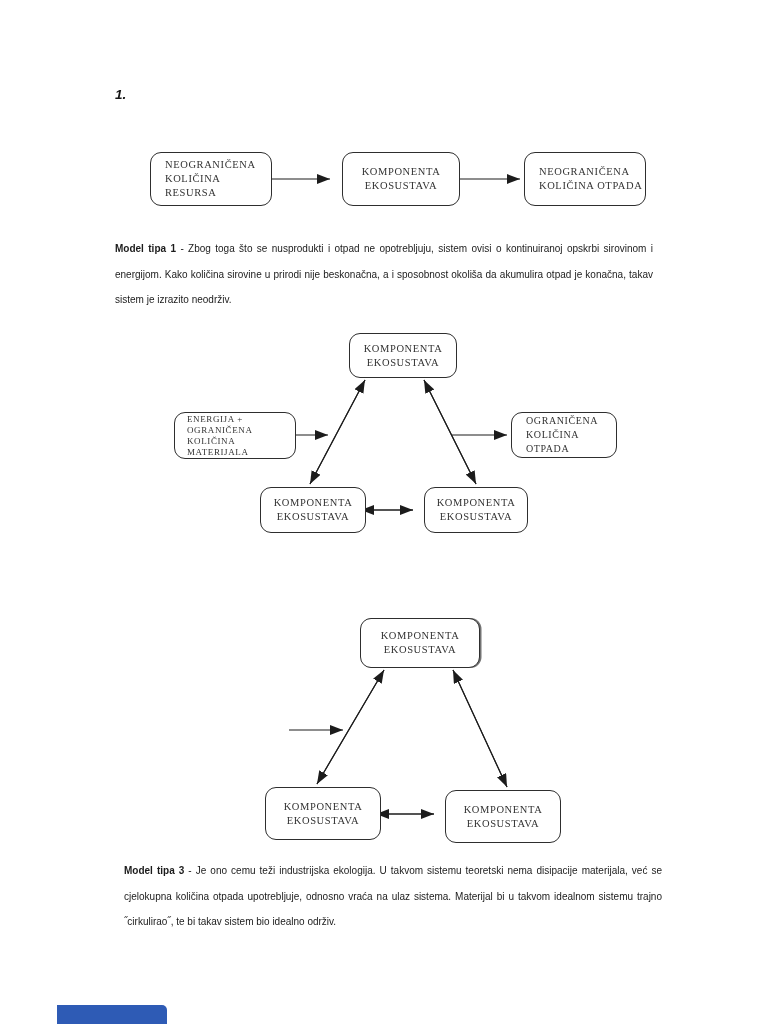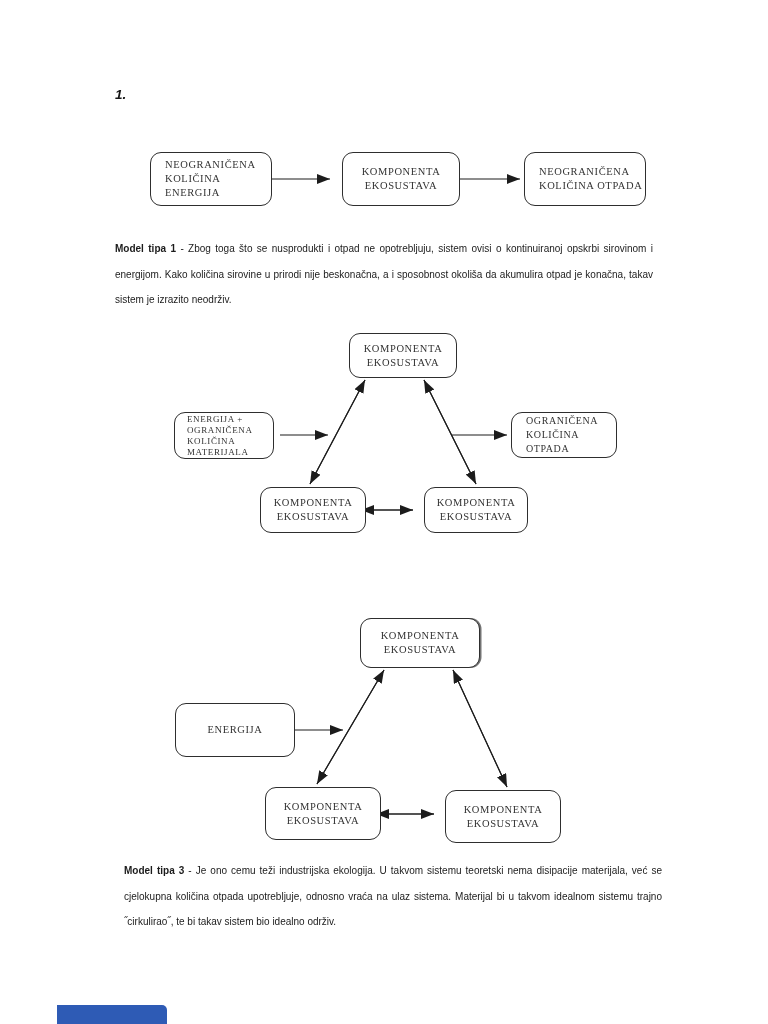--- a/index.html
+++ b/index.html
@@ -60,21 +60,21 @@
       <defs>
         <marker id="ah1" markerUnits="userSpaceOnUse" markerWidth="15" markerHeight="11" refX="13" refY="5" orient="auto">
           <path d="M0,0 L13,5 L0,10 Z" fill="#1c1c1c"></path>
         </marker>
       </defs>
       <line x1="268" y1="31" x2="326" y2="31" marker-end="url(#ah1)"></line>
       <line x1="448" y1="31" x2="516" y2="31" marker-end="url(#ah1)"></line>
     </svg>
     <div class="dbox left" style="left:146px;top:4px;width:122px;height:54px;">
       <div>NEOGRANIČENA</div>
-      <div>KOLIČINA ENERGIJA</div>
+      <div>KOLIČINA RESURSA</div>
     </div>
     <div class="dbox center" style="left:330px;top:4px;width:118px;height:54px;">
       <div>KOMPONENTA</div>
       <div>EKOSUSTAVA</div>
     </div>
     <div class="dbox left" style="left:520px;top:4px;width:122px;height:54px;">
       <div>NEOGRANIČENA</div>
       <div>KOLIČINA OTPADA</div>
     </div>
   </div>
@@ -94,21 +94,21 @@
       <line x1="361" y1="50" x2="306" y2="154" marker-end="url(#ah2)"></line>
       <line x1="420" y1="50" x2="472" y2="154" marker-end="url(#ah2)"></line>
       <line x1="472" y1="154" x2="420" y2="50" marker-end="url(#ah2)"></line>
       <line x1="357" y1="180" x2="409" y2="180" marker-end="url(#ah2)"></line>
       <line x1="409" y1="180" x2="357" y2="180" marker-end="url(#ah2)"></line>
     </svg>
     <div class="dbox center" style="left:337px;top:3px;width:108px;height:45px;">
       <div>KOMPONENTA</div>
       <div>EKOSUSTAVA</div>
     </div>
-    <div class="dbox left small" style="left:170px;top:82px;width:100px;height:47px;">
+    <div class="dbox left small" style="left:170px;top:82px;width:122px;height:47px;">
       <div>ENERGIJA +</div>
       <div>OGRANIČENA</div>
       <div>KOLIČINA</div>
       <div>MATERIJALA</div>
     </div>
     <div class="dbox left" style="left:507px;top:82px;width:106px;height:46px;font-size:10px;">
       <div>OGRANIČENA</div>
       <div>KOLIČINA OTPADA</div>
     </div>
     <div class="dbox center" style="left:248px;top:157px;width:106px;height:46px;">
@@ -134,23 +134,20 @@
       <line x1="380" y1="58" x2="313" y2="172" marker-end="url(#ah3)"></line>
       <line x1="449" y1="58" x2="503" y2="175" marker-end="url(#ah3)"></line>
       <line x1="503" y1="175" x2="449" y2="58" marker-end="url(#ah3)"></line>
       <line x1="372" y1="202" x2="430" y2="202" marker-end="url(#ah3)"></line>
       <line x1="430" y1="202" x2="372" y2="202" marker-end="url(#ah3)"></line>
     </svg>
     <div class="dbox center heavy" style="left:348px;top:6px;width:120px;height:50px;">
       <div>KOMPONENTA</div>
       <div>EKOSUSTAVA</div>
     </div>
-    <div class="dbox center" style="left:163px;top:91px;width:120px;height:54px;">
-      <div>ENERGIJA</div>
-    </div>
     <div class="dbox center" style="left:253px;top:175px;width:116px;height:53px;">
       <div>KOMPONENTA</div>
       <div>EKOSUSTAVA</div>
     </div>
     <div class="dbox center" style="left:433px;top:178px;width:116px;height:53px;">
       <div>KOMPONENTA</div>
       <div>EKOSUSTAVA</div>
     </div>
   </div>
 

